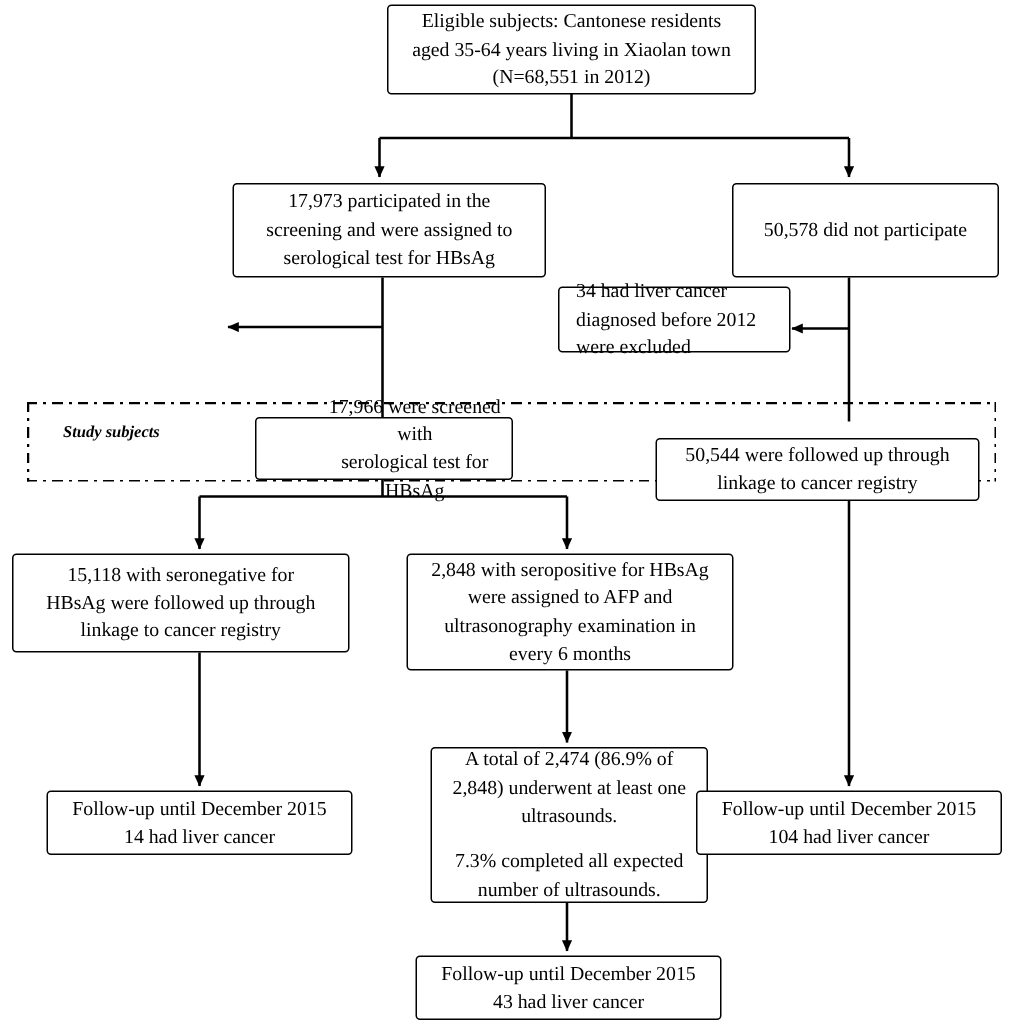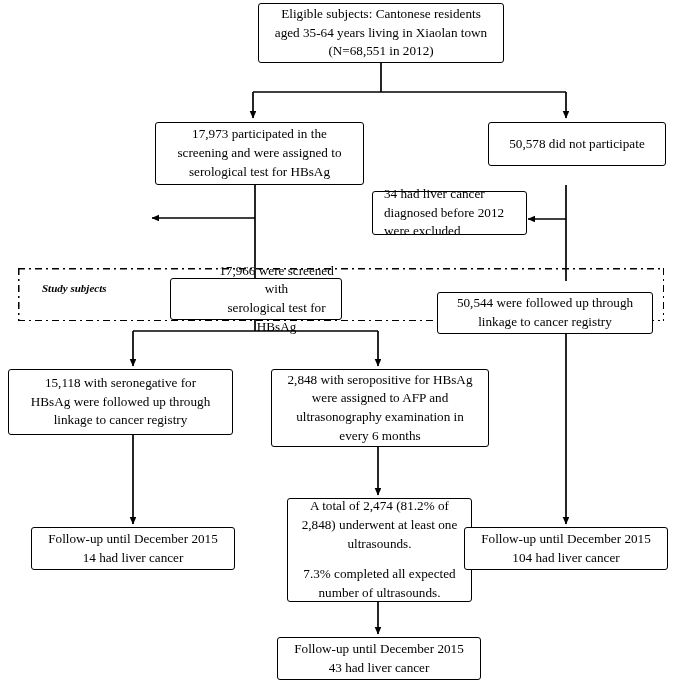--- a/index.html
+++ b/index.html
@@ -127,21 +127,21 @@
   </div>
 
   <div class="node" style="left:155px; top:122px; width:209px; height:63px;">
     <span class="txt">
       <span>17,973 participated in the</span><br>
       <span>screening and were assigned to</span><br>
       <span>serological test for HBsAg</span>
     </span>
   </div>
 
-  <div class="node" style="left:488px; top:122px; width:178px; height:44px;">
+  <div class="node" style="left:488px; top:122px; width:178px; height:63px;">
     <span class="txt">
       <span>50,578 did not participate</span>
     </span>
   </div>
 
 
   <div class="node left-align" style="left:372px; top:191px; width:155px; height:44px;">
     <span class="txt">
       <span> 34 had liver cancer</span><br>
       <span>diagnosed before 2012</span><br>
@@ -176,21 +176,21 @@
       <span>2,848 with seropositive for HBsAg</span><br>
       <span>were assigned to AFP and</span><br>
       <span>ultrasonography examination in</span><br>
       <span>every 6 months</span>
     </span>
   </div>
 
   <div class="node" style="left:287px; top:498px; width:185px; height:104px;">
     <span class="txt">
       <span class="para">
-        <span>A total of 2,474 (81.2% of</span><br>
+        <span>A total of 2,474 (86.9% of</span><br>
         <span>2,848) underwent at least one</span><br>
         <span>ultrasounds.</span>
       </span>
       <span class="para">
         <span>7.3% completed all expected</span><br>
         <span>number of ultrasounds.</span>
       </span>
     </span>
   </div>
 

